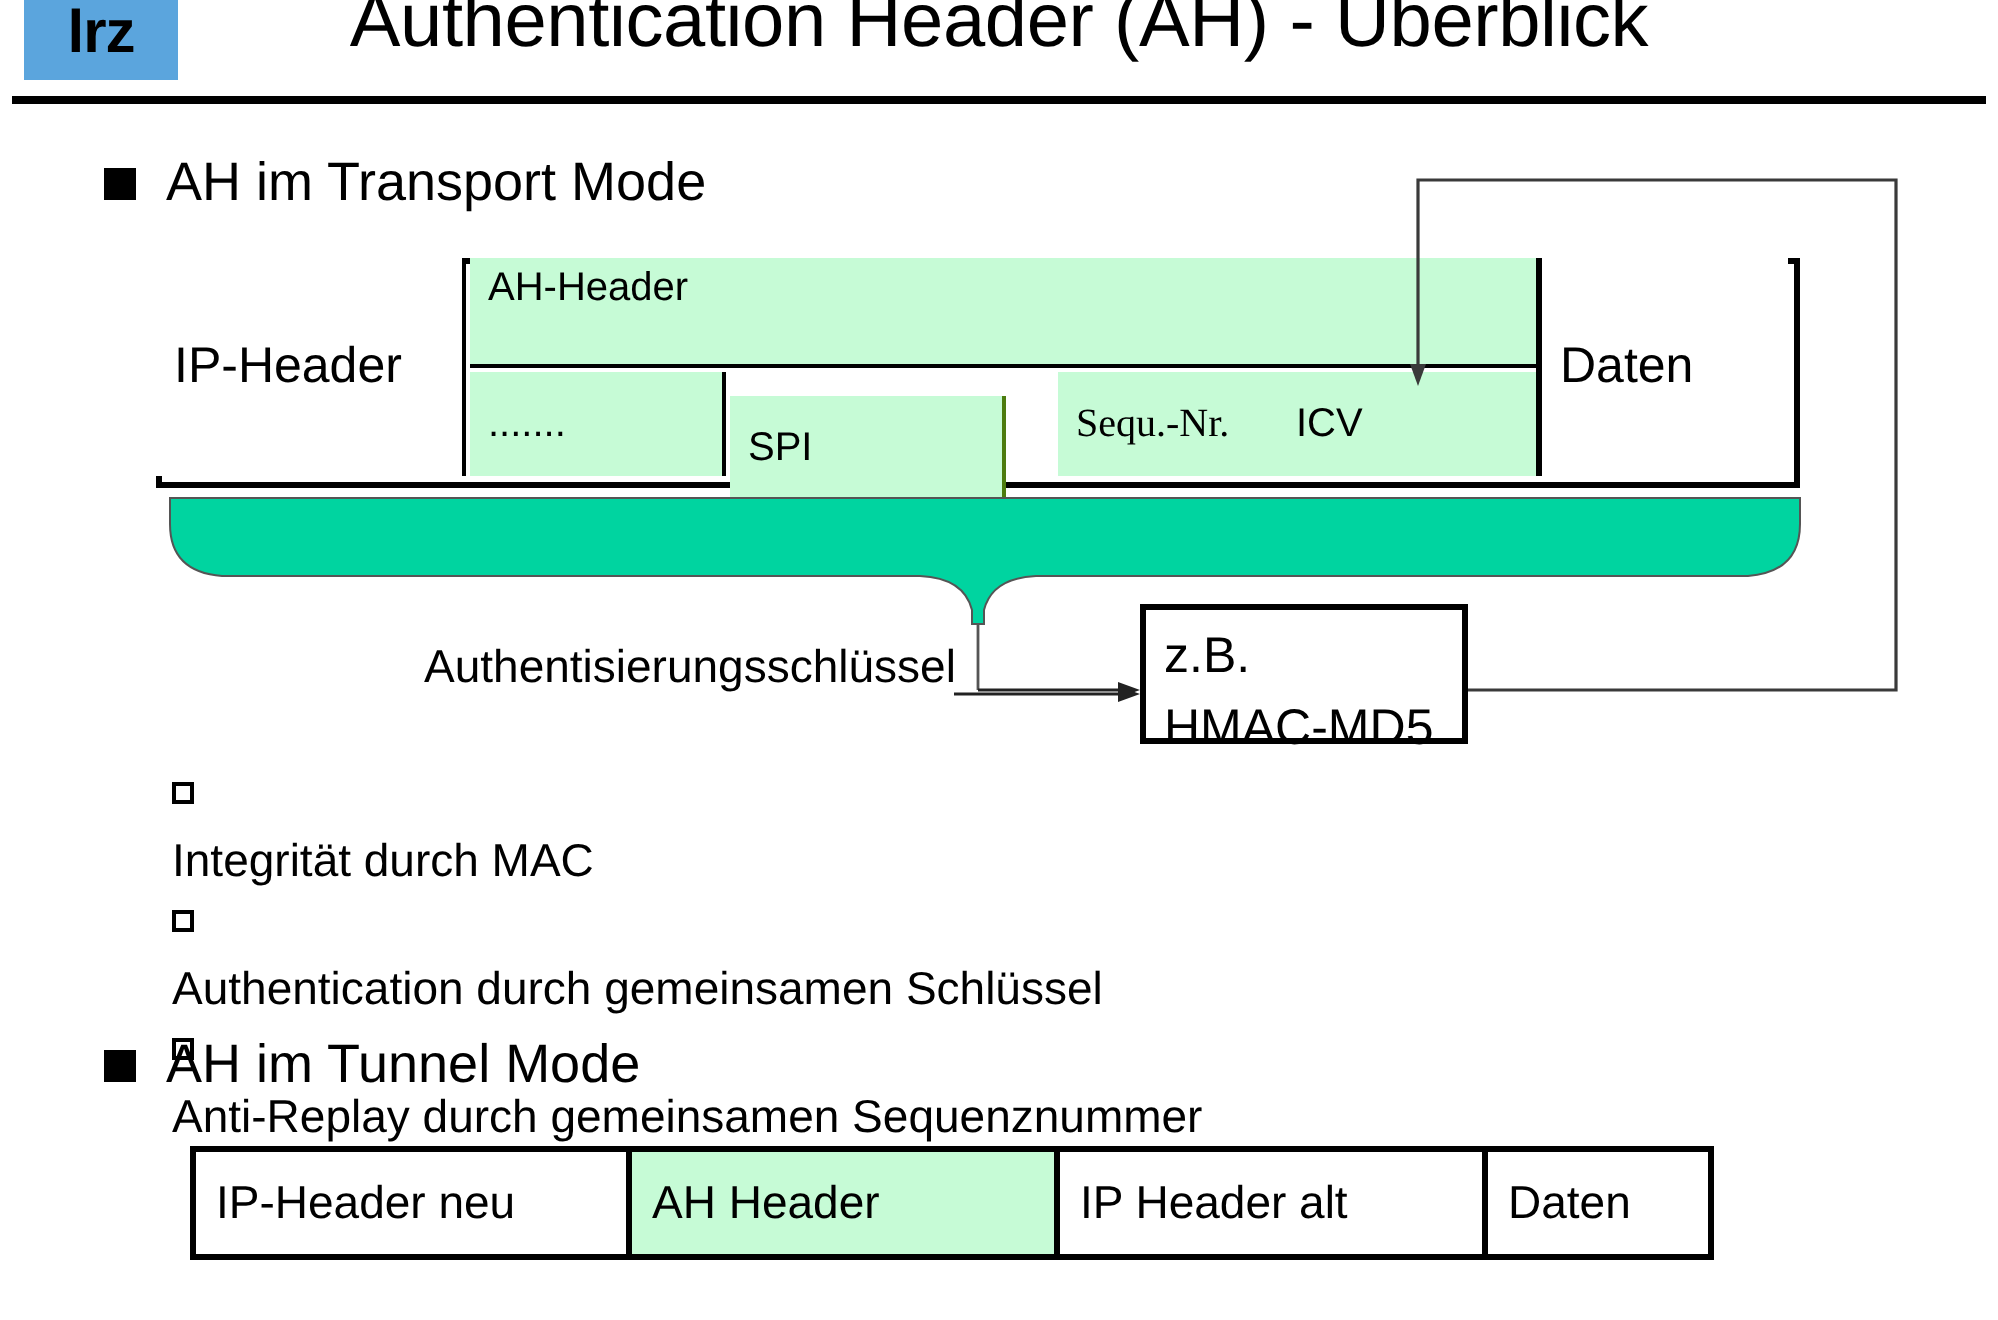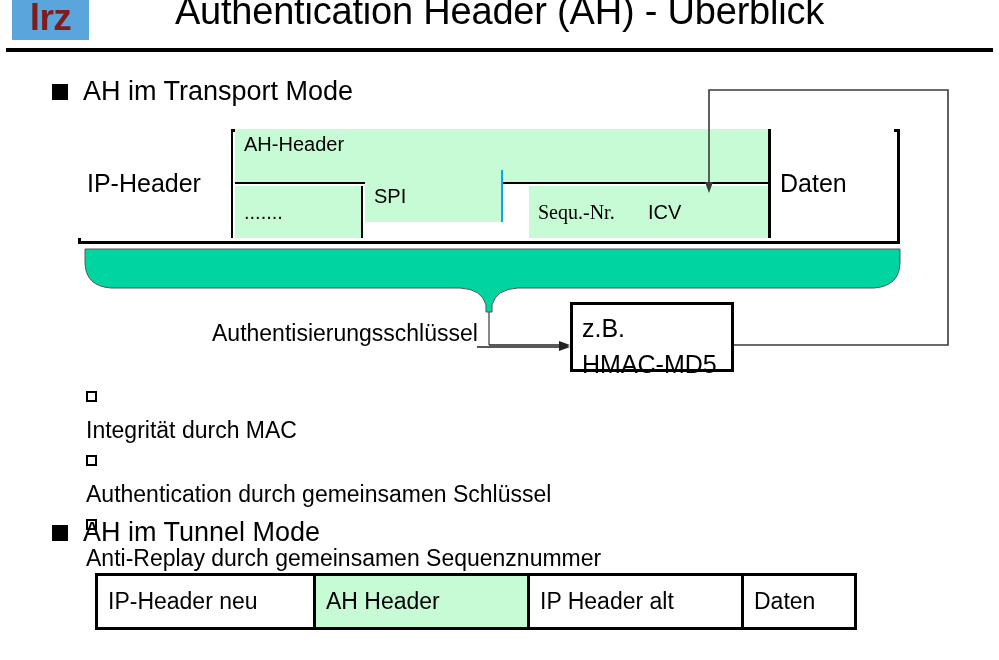--- a/index.html
+++ b/index.html
@@ -24,24 +24,24 @@
   #logo-badge {
     position: absolute;
     left: 12px; top: -4px;
     width: 77px; height: 44px;
     background: #5BA5DD;
     display: flex;
     align-items: center;
     justify-content: center;
   }
   #logo-text {
-    color: #7f1d1d;
+    color: #000000;
     font-family: "Liberation Sans", sans-serif;
     font-weight: bold;
-    font-size: 37px;
+    font-size: 30px;
     letter-spacing: -0.5px;
     line-height: 1;
     transform: translateY(-1px);
   }
   #slide-title {
     position: absolute;
     left: 0; top: -10px;
     width: 999px;
     text-align: center;
     font-size: 38px;
@@ -105,21 +105,21 @@
     border-right: 2px solid #000000;
   }
   #cell-ah-header {
     left: 157px; top: 0;
     width: 533px; height: 55px;
     align-items: flex-start;
     padding-top: 4px;
     border-bottom: 2px solid #000000;
   }
   #cell-dots   { left: 157px; top: 57px; width: 128px; height: 52px; border-right: 2px solid #000000; }
-  #cell-spi    { left: 287px; top: 41px; width: 138px; height: 52px; border-right: 2px solid #0ea5e9; }
+  #cell-spi    { left: 287px; top: 69px; width: 138px; height: 52px; border-right: 2px solid #4d7c0f; }
   #cell-sequnr { left: 451px; top: 57px; width: 156px; height: 52px; border-right: 2px solid #000000; font-family: Liberation Serif, serif; }
   #cell-icv    { left: 561px; top: 57px; width: 129px; height: 52px; }
   #cell-daten {
     position: absolute;
     left: 690px; top: 0;
     width: 126px; height: 109px;
     background: #ffffff;
     border-left: 3px solid #000000;
     display: flex; align-items: center;
     font-size: 25px;

